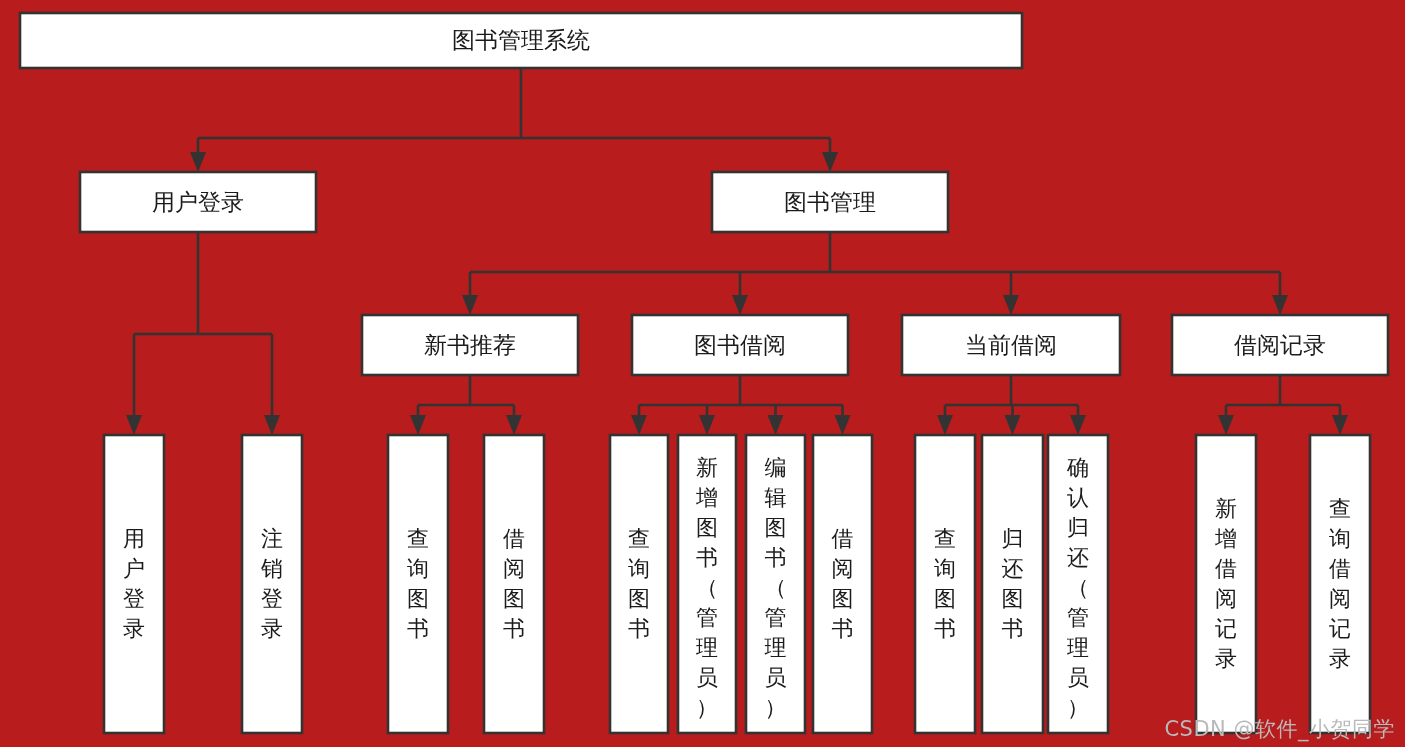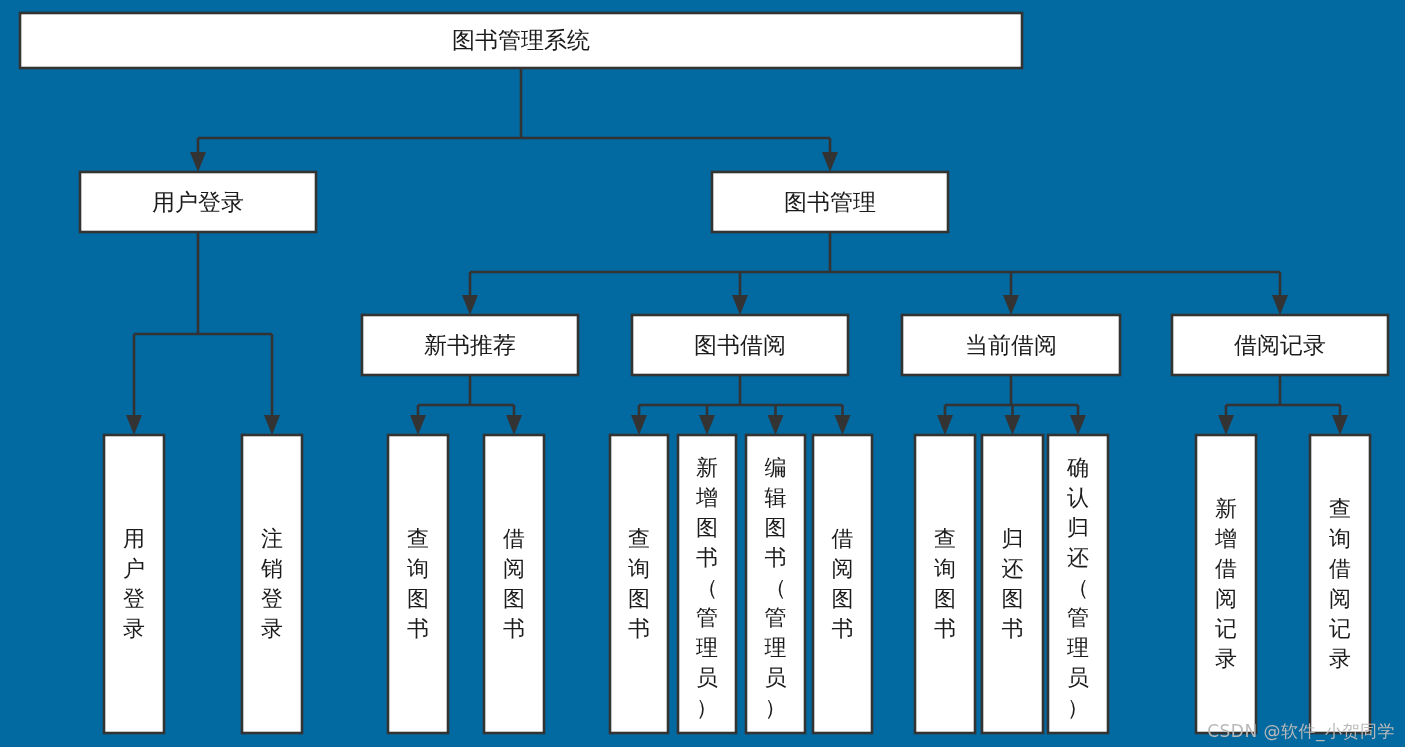--- a/index.html
+++ b/index.html
@@ -10,21 +10,21 @@
   body {
     width: 1405px;
     height: 747px;
     font-family: "DejaVu Sans", "Liberation Sans", sans-serif;
     overflow: hidden;
   }
   #diagram-root {
     position: relative;
     width: 1405px;
     height: 747px;
-    background: #0369a1;
+    background: #b91c1c;
   }
   svg#tree-svg {
     position: absolute;
     left: 0;
     top: 0;
     width: 1405px;
     height: 747px;
     display: block;
   }
   .node-box {
@@ -54,21 +54,21 @@
   }
   .arrow-head {
     fill: #333333;
     stroke: none;
   }
   .watermark {
     position: absolute;
     right: 10px;
     bottom: 4px;
     font-family: "DejaVu Sans", "Liberation Sans", sans-serif;
-    font-size: 17px;
+    font-size: 21px;
     color: #b9b9b9;
     letter-spacing: 0.5px;
     white-space: nowrap;
     pointer-events: none;
   }
 </style>
 </head>
 <body>
 
 <div id="diagram-root">

